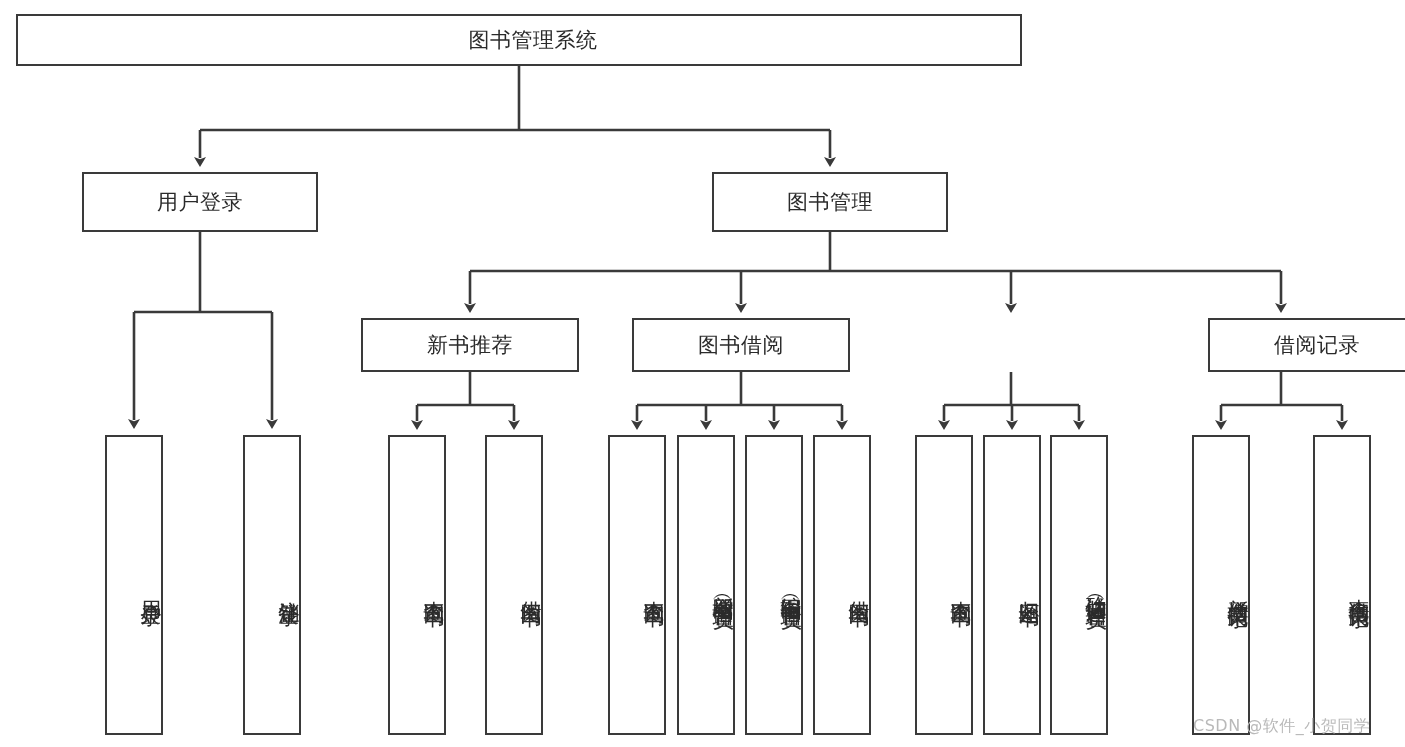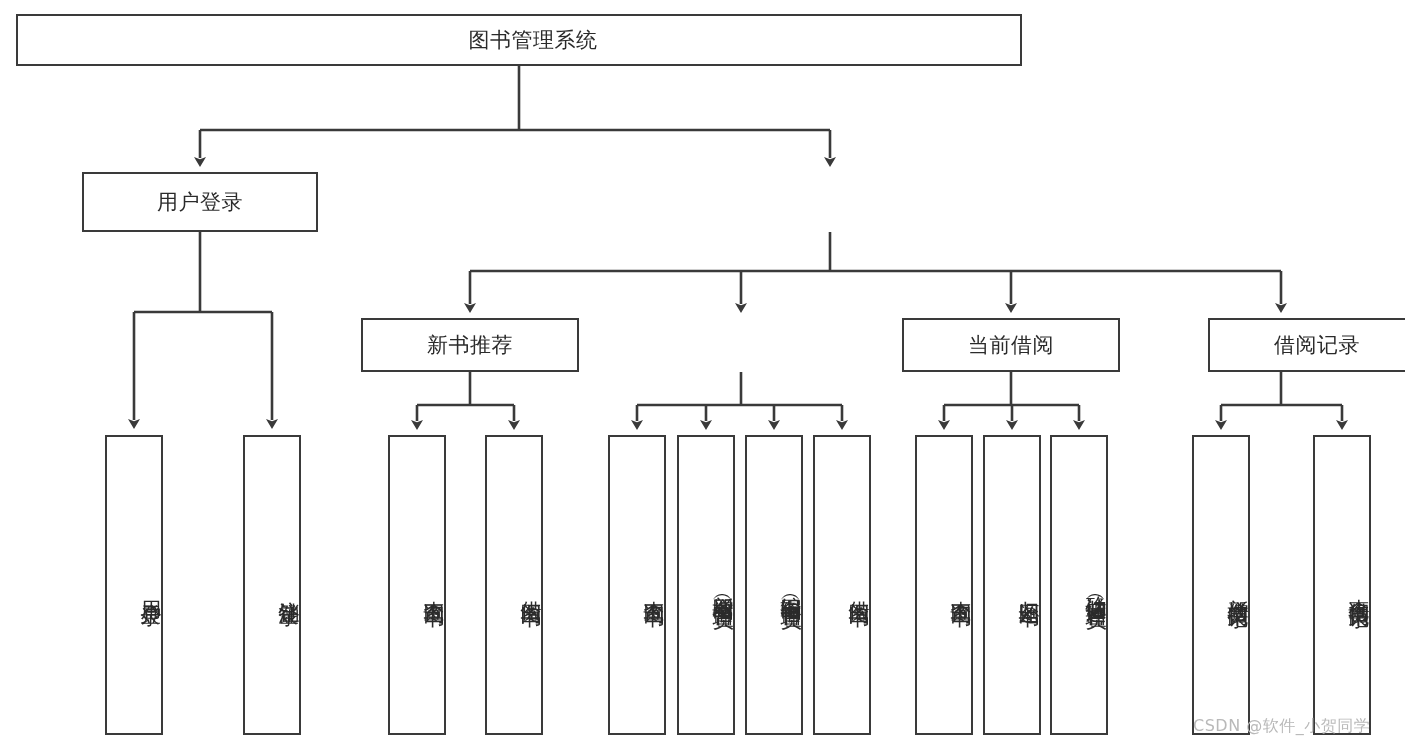--- a/index.html
+++ b/index.html
@@ -118,26 +118,29 @@
     </g>
   </svg>
 
   <div class="node horiz" id="n-root" style="left: 16px; top: 14px; width: 1006px; height: 52px; padding-left: 28px;">
     <span class="label">图书管理系统</span>
   </div>
 
   <div class="node horiz" id="n-l2-0" style="left: 82px; top: 172px; width: 236px; height: 60px;">
     <span class="label">用户登录</span>
   </div>
+  <div class="node horiz" id="n-l2-1" style="left: 712px; top: 172px; width: 236px; height: 60px;">
+    <span class="label">图书管理</span>
+  </div>
 
   <div class="node horiz" id="n-l3-0" style="left: 361px; top: 318px; width: 218px; height: 54px; font-family: Liberation Mono, monospace;">
     <span class="label">新书推荐</span>
   </div>
-  <div class="node horiz" id="n-l3-2" style="left: 902px; top: 318px; width: 218px; height: 54px;">
-    <span class="label">当前借阅</span>
+  <div class="node horiz" id="n-l3-1" style="left: 632px; top: 318px; width: 218px; height: 54px;">
+    <span class="label">图书借阅</span>
   </div>
   <div class="node horiz" id="n-l3-3" style="left: 1172px; top: 318px; width: 218px; height: 54px; margin-left: 36px;">
     <span class="label">借阅记录</span>
   </div>
 
   <div class="node vert" id="n-lf-0" style="left: 105px; top: 435px; width: 58px; height: 300px;">
     <span class="label">用户登录</span>
   </div>
   <div class="node vert" id="n-lf-1" style="left: 243px; top: 435px; width: 58px; height: 300px;">
     <span class="label">注销登录</span>

